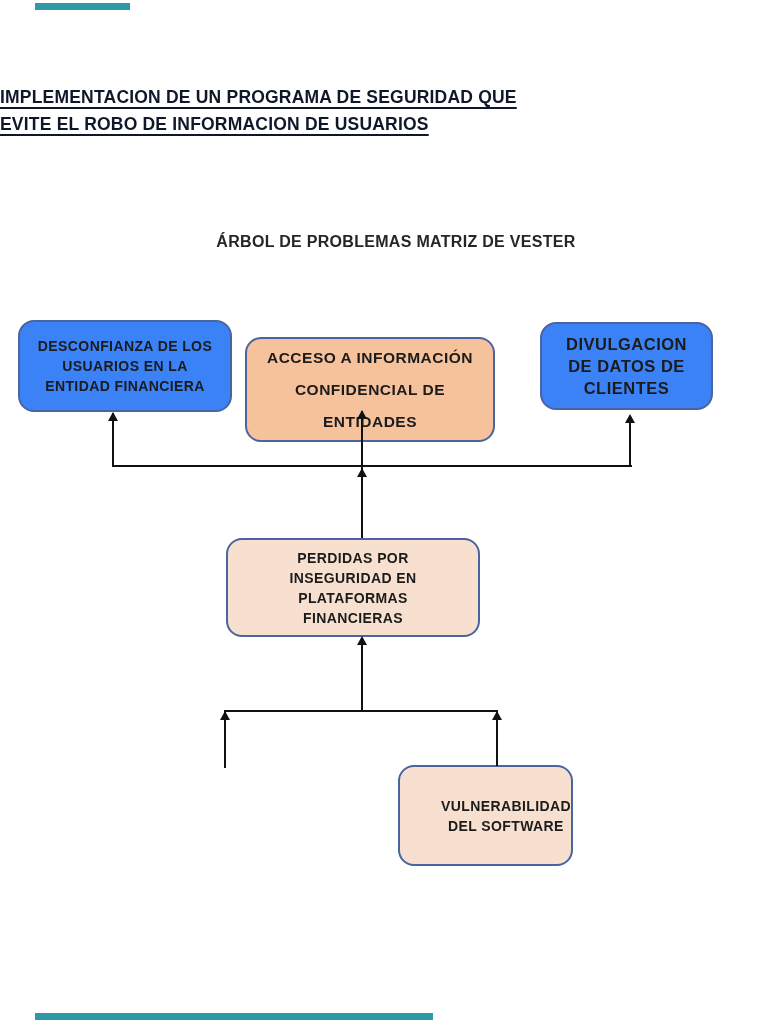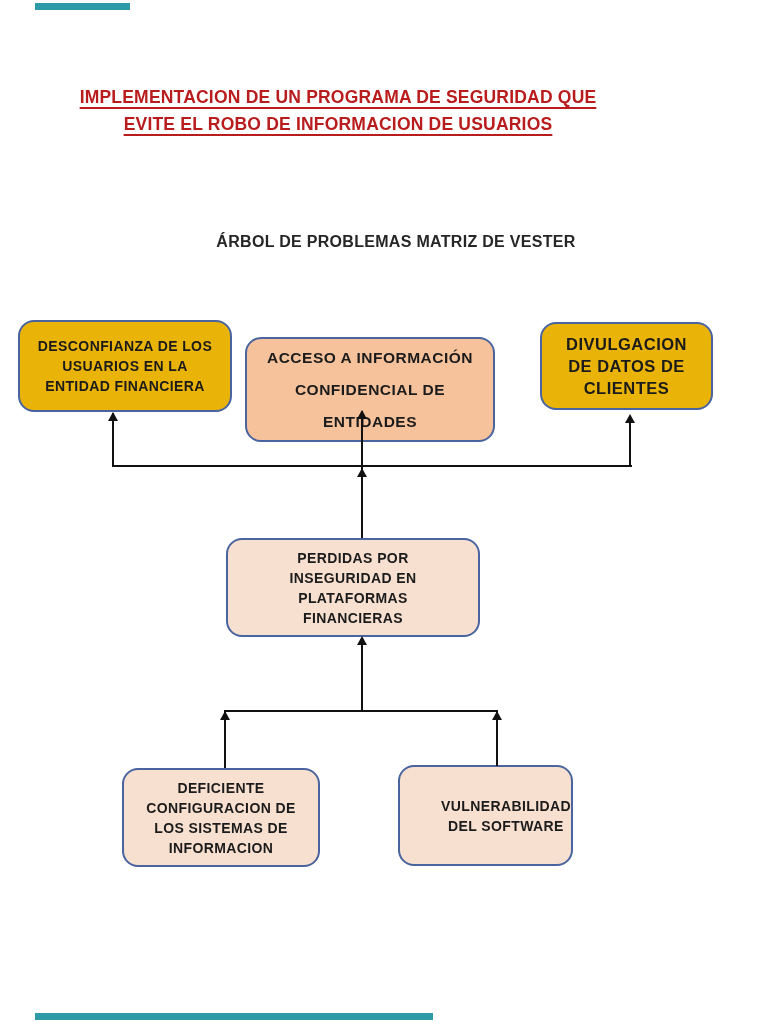--- a/index.html
+++ b/index.html
@@ -9,39 +9,39 @@
     background:#ffffff;
     overflow:hidden;
     font-family:"Liberation Sans", sans-serif;
   }
   .accent-bar { position:absolute; background:#2d9aa7; }
   .accent-bar.top    { left:35px; top:3px;    width:95px;  height:7px; }
   .accent-bar.bottom { left:35px; top:1013px; width:398px; height:7px; }
 
   .doc-title {
     position:absolute; left:0; top:84px; width:676px; margin:0;
-    text-align:center; white-space:pre-line;
+    text-align:left; white-space:pre-line;
     font-size:17.5px; line-height:27px; font-weight:bold;
-    letter-spacing:0.2px; color:#b91c1c;
+    letter-spacing:0.2px; color:#0f172a;
     text-decoration:underline; text-decoration-thickness:2px; text-underline-offset:4px;
   }
   .doc-subtitle {
     position:absolute; left:0; top:221px; width:768px; margin:12px;
     text-align:center; font-size:16px; font-weight:bold;
     letter-spacing:0.3px; color:#262626;
   }
 
   .node {
     position:absolute; box-sizing:border-box;
     border:2px solid #4a64a0; border-radius:16px;
     display:flex; align-items:center; justify-content:center;
     text-align:center; font-weight:bold; color:#1b1b1b;
     white-space:pre-line; letter-spacing:0.4px;
   }
-  .fill-cream  { background:#eab308;text-align:center; }
+  .fill-cream  { background:#3b82f6;text-align:center; }
   .fill-orange { background:#f5c29c; }
   .fill-peach  { background:#f8e0d0; }
 
   .node-desconfianza   { left:18px;  top:320px; width:214px; height:92px;  font-size:14px;   line-height:20px; }
   .node-acceso         { left:245px; top:305px; width:250px; height:105px; font-size:15.5px; line-height:32px; letter-spacing:0.5px;margin-top:32px; }
   .node-divulgacion    { left:540px; top:322px; width:173px; height:88px;  font-size:16.5px; line-height:22px; letter-spacing:0.5px; }
   .node-perdidas       { left:226px; top:538px; width:254px; height:99px;  font-size:14px;   line-height:20px; }
   .node-deficiente     { left:122px; top:768px; width:198px; height:99px;  font-size:14px;   line-height:20px; }
   .node-vulnerabilidad { left:398px; top:765px; width:175px; height:101px; font-size:14px;   line-height:20px;justify-content:flex-end; }
 
@@ -99,26 +99,20 @@
 CLIENTES</span>
   </div>
 
   <div class="node node-perdidas fill-peach">
     <span>PERDIDAS POR
 INSEGURIDAD EN
 PLATAFORMAS
 FINANCIERAS</span>
   </div>
 
-  <div class="node node-deficiente fill-peach">
-    <span>DEFICIENTE
-CONFIGURACION DE
-LOS SISTEMAS DE
-INFORMACION</span>
-  </div>
   <div class="node node-vulnerabilidad fill-peach">
     <span>VULNERABILIDAD
 DEL SOFTWARE</span>
   </div>
 
   <div class="line hline-top"></div>
   <div class="line v-desconfianza"></div>
   <div class="arrow a-desconfianza"></div>
   <div class="line v-acceso"></div>
   <div class="arrow a-acceso"></div>

